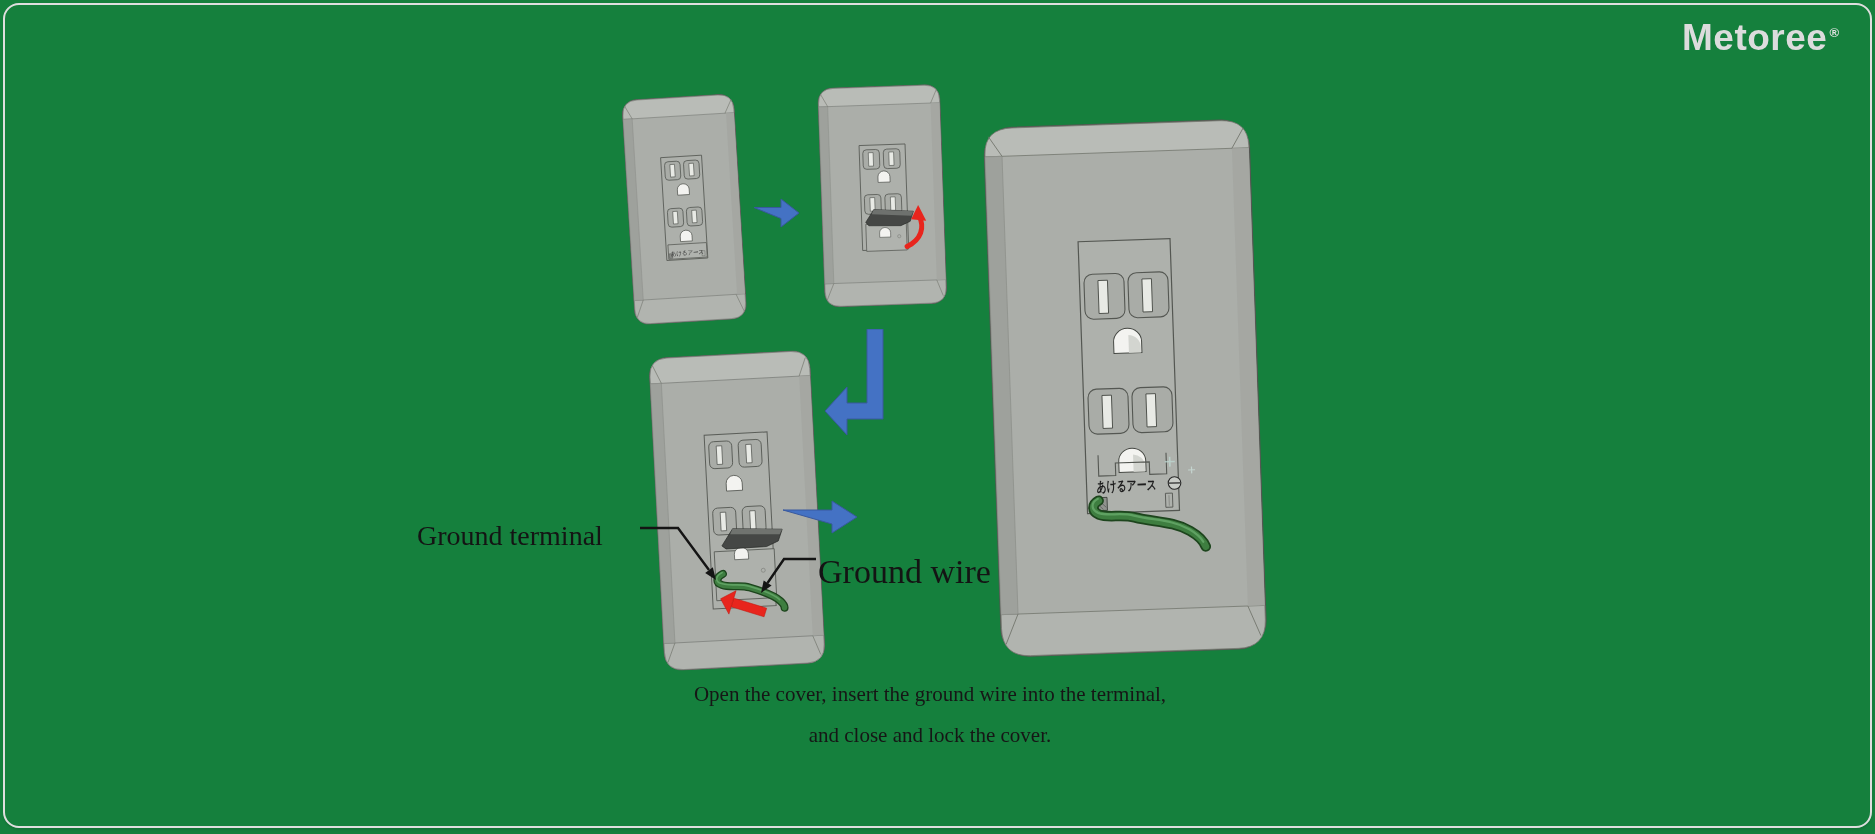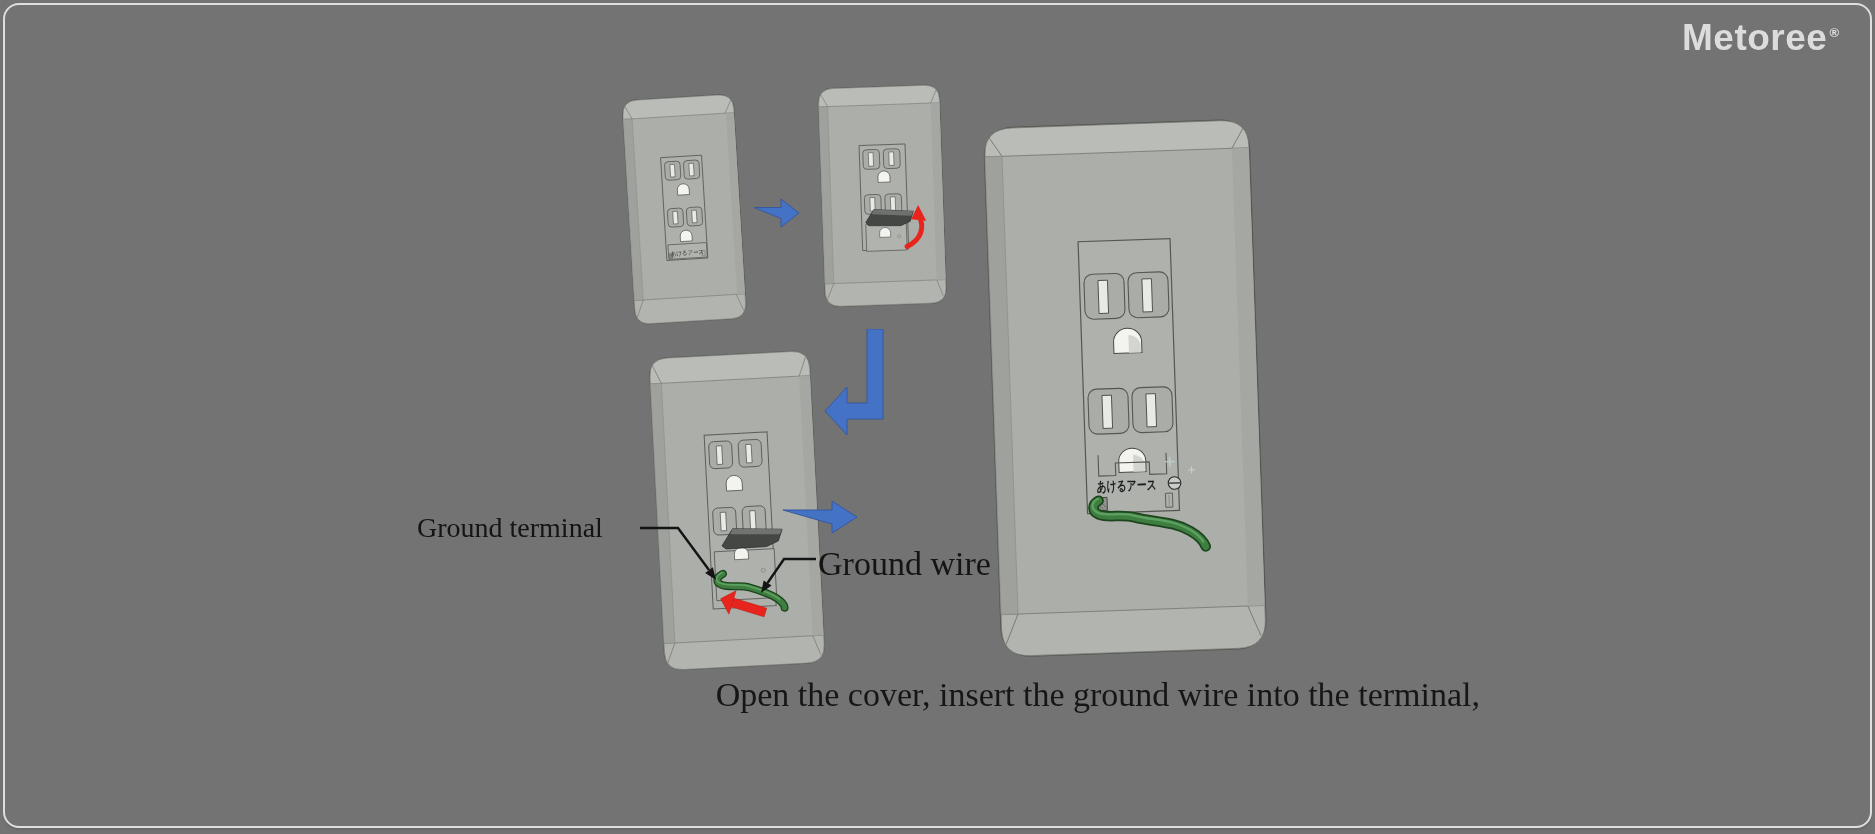--- a/index.html
+++ b/index.html
@@ -1,17 +1,17 @@
 <!DOCTYPE html>
 <html><head>
 <meta charset="utf-8">
 <style>
   html,body{margin:0;padding:0;background:#fff;}
   #canvas{
-    position:relative;width:1875px;height:834px;background:#737373;
+    position:relative;width:1875px;height:834px;background:#15803d;
     overflow:hidden;font-family:"Liberation Serif",serif;
   }
   .frame{
     position:absolute;left:3px;top:3px;right:3px;bottom:6px;
     border:2px solid #dedede;border-radius:16px;
     box-shadow:0 2px 2px rgba(0,0,0,.10);
     pointer-events:none;
   }
   .watermark{
     position:absolute;left:1682px;top:17px;
@@ -23,27 +23,27 @@
   .o1{left:621px;top:100px;transform:rotate(-3.5deg);}
   .o2{left:817px;top:88px;transform:rotate(-2deg);}
   .o3{left:648px;top:358px;transform:rotate(-3deg);}
   .o4{left:982px;top:127px;transform:rotate(-2deg);}
   .arrow{position:absolute;}
   .a1{left:754px;top:196px;}
   .a2{left:823px;top:329px;}
   .a3{left:783px;top:498px;}
   .leaders{position:absolute;left:0;top:0;pointer-events:none;}
   .callout{
-    position:absolute;font-size:28px;color:#141414;line-height:1.05;white-space:nowrap;
+    position:absolute;font-size:28px;color:#141414;line-height:1.05;white-space:nowrap;margin-top:8px;
   }
   .callout.gt{left:417px;top:513px;}
   .callout.gw{left:818px;top:546px;font-size:34px;}
   .caption{
-    position:absolute;left:380px;top:674px;width:1100px;text-align:right;
-    font-size:34px;line-height:41px;color:#161616;
+    position:absolute;left:380px;top:674px;width:1100px;text-align:center;
+    font-size:21px;line-height:41px;color:#161616;
   }
   svg{display:block;}
   .jp-small{font-family:"DejaVu Sans",sans-serif;}
 </style>
 </head>
 <body>
 
 <div id="canvas">
   <div class="frame"></div>
 
@@ -234,14 +234,15 @@
     <polygon points="716,580 705.2,572.9 712.8,567.2" fill="#141414"></polygon>
     <path d="M816 559 H784 L767.5 583" fill="none" stroke="#141414" stroke-width="2.4"></path>
     <polygon points="761,593 763.7,580.4 771.6,585.6" fill="#141414"></polygon>
   </svg>
 
   <div class="callout gt">Ground terminal</div>
   <div class="callout gw">Ground wire</div>
 
   <div class="caption">
     <div>Open the cover, insert the ground wire into the terminal,</div>
+    <div>and close and lock the cover.</div>
   </div>
 </div>
 
 </body></html>

